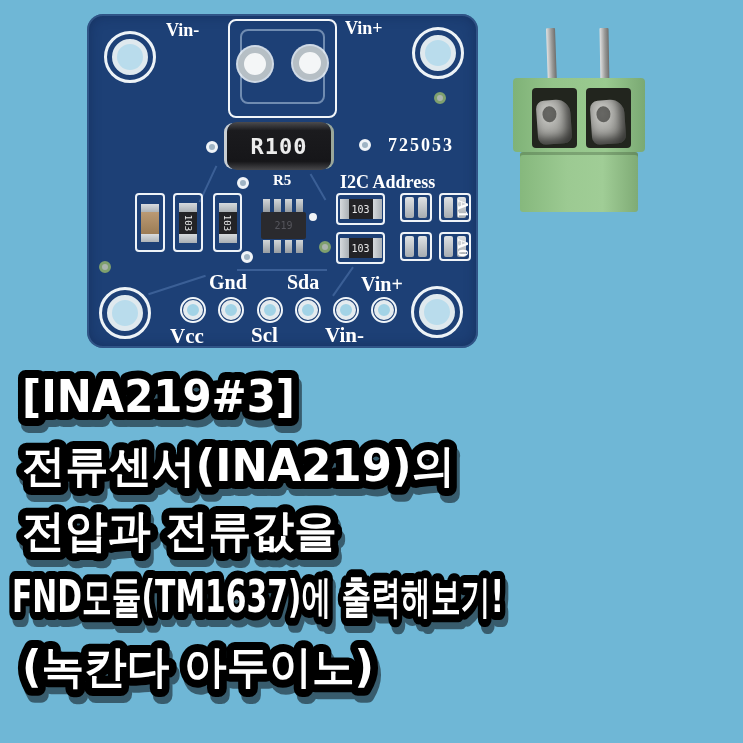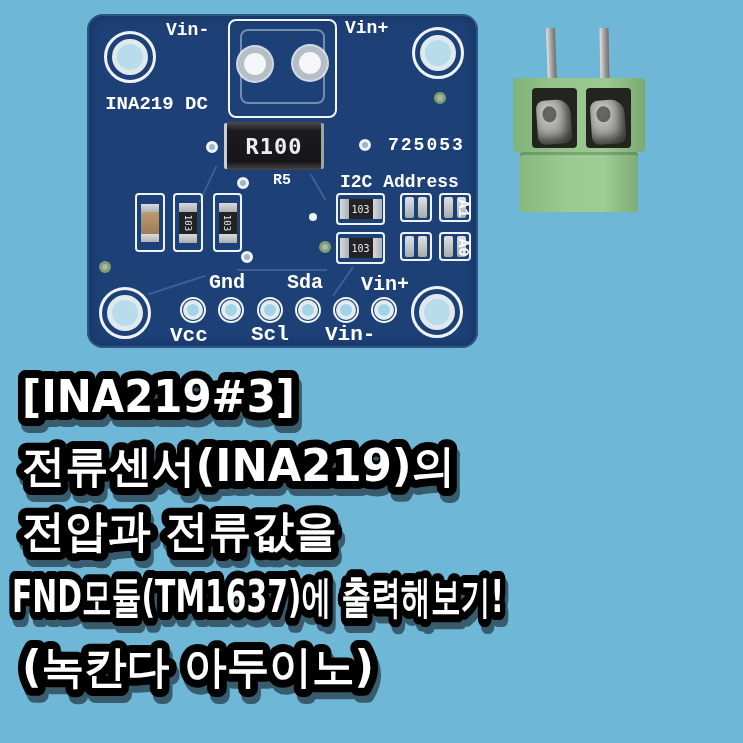--- a/index.html
+++ b/index.html
@@ -7,35 +7,35 @@
     position:relative; width:743px; height:743px; overflow:hidden;
     background:#6fb7d6;
     font-family:"DejaVu Sans", sans-serif;
   }
   
   .pcb{
     position:absolute; left:87px; top:14px; width:391px; height:334px;
     background:#1d4076; border-radius:16px;
     box-shadow: inset 0 0 0 2px rgba(120,170,225,.25), inset 0 0 14px rgba(10,25,60,.45);
   }
-  .silk{ position:absolute; color:#fff; font-family:Liberation Mono, monospace; font-weight:bold; white-space:nowrap; }
+  .silk{ position:absolute; color:#fff; font-family:Liberation Serif, serif; font-weight:bold; white-space:nowrap; }
   .trace{ position:absolute; background:rgba(130,170,225,.30); }
   
   .mhole{ position:absolute; width:52px; height:52px; border:3px solid #edf3f7; border-radius:50%; box-sizing:border-box; }
   .mhole .in{ position:absolute; inset:5px; border:5px solid #dfe9ee; border-radius:50%; background:#b9dcec; }
   
   .footprint{ position:absolute; left:141px; top:5px; width:109px; height:99px;
     border:2px solid #f2f6fa; border-radius:8px; box-sizing:border-box; }
   .footprint .inner{ position:absolute; inset:8px 10px 12px 10px; border:2px solid rgba(215,232,250,.45); border-radius:8px; }
   .thole{ position:absolute; width:34px; height:34px; border-radius:50%;
     border:6px solid #b6bfc5; background:#f4f6f7; box-sizing:border-box; box-shadow:0 0 0 2px rgba(240,246,250,.85); }
   
-  .shunt{ position:absolute; left:140px; top:108px; width:94px; height:48px;
+  .shunt{ position:absolute; left:140px; top:108px; width:104px; height:48px;
     background:linear-gradient(#4b4b4e 0%, #1b1b1e 18%, #161619 82%, #47474a 100%);
-    border-radius:3px; display:flex; align-items:center; justify-content:center;
+    border-radius:10px; display:flex; align-items:center; justify-content:center;
     box-shadow:-4px 0 0 -1px #c9ced2, 4px 0 0 -1px #9aa79a; }
   .shunt span{ color:#ececec; font-family:"DejaVu Sans Mono",monospace; font-weight:bold; font-size:22px; letter-spacing:1px; }
   
   .via{ position:absolute; width:12px; height:12px; border-radius:50%; border:3px solid #f0f4f8; background:#9fb4c4; box-sizing:border-box; }
   .via.green{ border-color:#7fa06e; background:#aab4ae; }
   
   .cbox{ position:absolute; border:2px solid #eef3f8; border-radius:4px; box-sizing:border-box;
     display:flex; align-items:center; justify-content:center; }
   .res-v{ width:18px; height:40px; display:flex; flex-direction:column; }
   .res-v .end{ height:9px; background:linear-gradient(#d6dadd,#a9afb4); }
@@ -118,21 +118,20 @@
     <div class="silk" style="left:79px; top:6px; font-size:18px;">Vin-</div>
     <div class="silk" style="left:258px; top:4px; font-size:18px;">Vin+</div>
 
     <div class="shunt">
       <span>R100</span>
     </div>
 
     <div class="silk" style="left:301px; top:121px; font-size:18px; letter-spacing:2px;">725053</div>
 
     <div class="silk" style="left:2px; top:77px; width:135px; text-align:center; font-size:19px; line-height:27px;">
-      <div>INA219 DC</div>
     </div>
 
     <div class="via" style="left:119px; top:127px;"></div>
     <div class="via" style="left:272px; top:125px;"></div>
     <div class="via green" style="left:347px; top:78px;"></div>
     <div class="via" style="left:150px; top:163px;"></div>
     <div class="via green" style="left:12px; top:247px;"></div>
     <div class="via green" style="left:232px; top:227px;"></div>
     <div class="via" style="left:154px; top:237px;"></div>
 
@@ -156,20 +155,31 @@
       <div class="res-v">
           <div class="end"></div>
         <div class="mid">
             <span>103</span>
           </div>
       <div class="end"></div>
         </div>
     </div>
 
     <div class="silk" style="left:186px; top:158px; font-size:15px;">R5</div>
+    <div class="ic">
+      <div class="lead" style="left:3px; top:0;"></div>
+        <div class="lead" style="left:14px; top:0;"></div>
+      <div class="lead" style="left:25px; top:0;"></div>
+        <div class="lead" style="left:36px; top:0;"></div>
+      <div class="body">219</div>
+      <div class="lead" style="left:3px; top:41px;"></div>
+        <div class="lead" style="left:14px; top:41px;"></div>
+      <div class="lead" style="left:25px; top:41px;"></div>
+        <div class="lead" style="left:36px; top:41px;"></div>
+    </div>
     <div class="via" style="left:222px; top:199px; width:8px; height:8px; border-width:4px; background:#fff;"></div>
 
     <div class="silk" style="left:253px; top:158px; font-size:18px;">I2C Address</div>
 
     <div class="cbox" style="left:249px; top:179px; width:49px; height:32px;">
       <div class="res-h">
           <div class="end"></div>
         <div class="mid">103</div>
       <div class="end"></div>
         </div>

